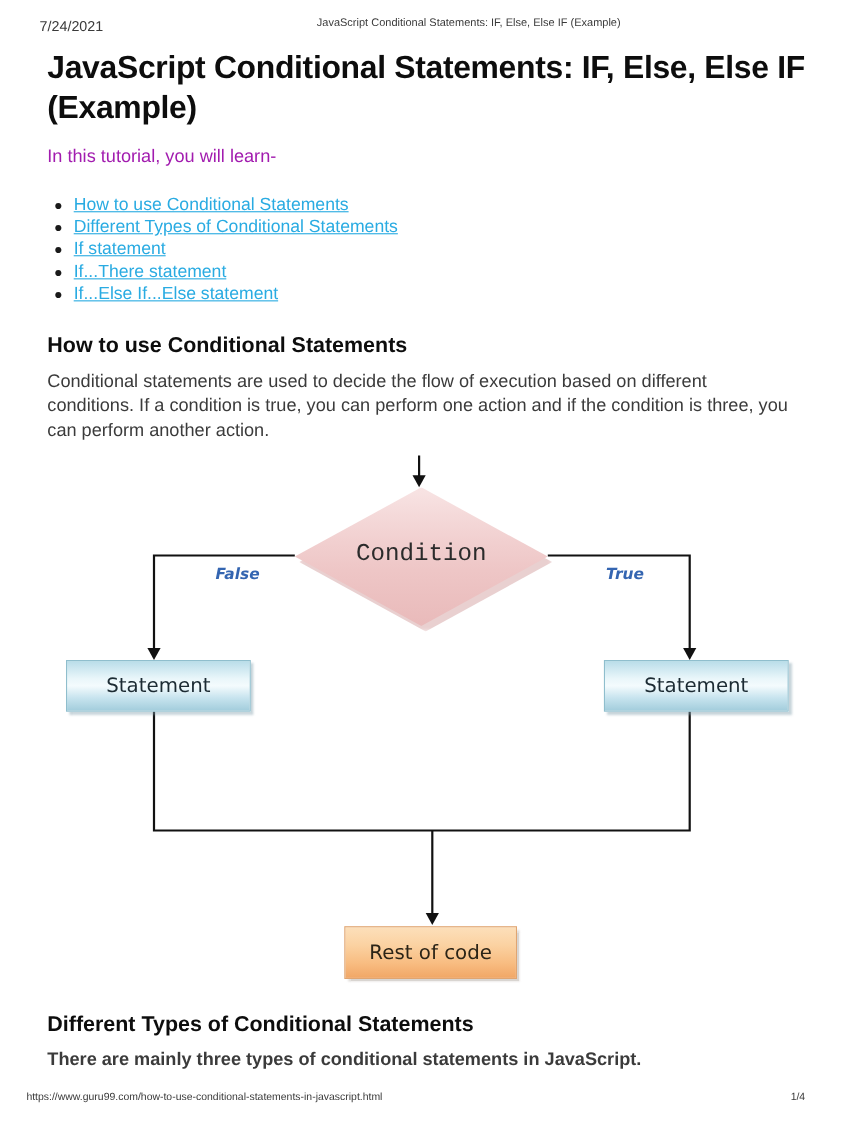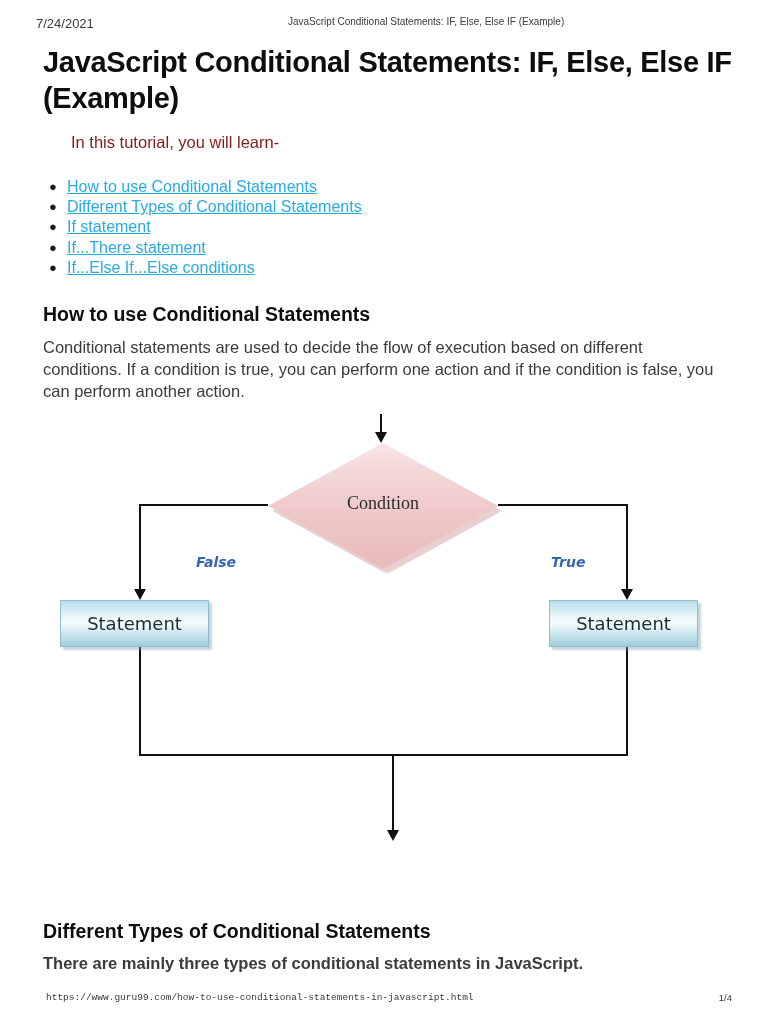--- a/index.html
+++ b/index.html
@@ -14,36 +14,36 @@
   
   .print-header-date {
     position:absolute; top:16px; left:36px;
     font-size:13px; color:#3a3a3a;
   }
   .print-header-title {
     position:absolute; top:16px; left:288px;
     font-size:10px; color:#3a3a3a;
   }
   .print-footer-url {
-    position:absolute; top:992px; left:46px;
-    font-size:9.5px; color:#3a3a3a;font-family:Liberation Mono, monospace;
+    position:absolute; top:992px; left:24px;
+    font-size:9.5px; color:#3a3a3a;
   }
   .print-footer-page {
     position:absolute; top:992px; right:36px;
     font-size:9.5px; color:#3a3a3a;margin-left:17px;
   }
   
   .article-title {
     position:absolute; top:44px; left:43px; width:690px;
     font-size:29px; line-height:36px; font-weight:bold;
     color:#0d0d0d; letter-spacing:-0.3px;
   }
   .intro-line {
     position:absolute; top:133px; left:43px;
-    font-size:16.5px; color:#7f1d1d;margin-left:28px;
+    font-size:16.5px; color:#a21caf;
   }
   .toc-list {
     position:absolute; top:177px; left:47px;
     list-style:none;
   }
   .toc-list li {
     position:relative; line-height:20.2px; padding-left:20px;
     font-size:16px;
   }
   .toc-list li .bullet {
@@ -75,73 +75,72 @@
     background:#d8a9a9; opacity:.55; filter:blur(2px);
     clip-path:polygon(50% 0, 100% 50%, 50% 100%, 0 50%);
   }
   .diamond {
     position:absolute; left:268px; top:33px; width:230px; height:126px;
     background:linear-gradient(180deg,#f8e4e4 0%, #f1cfcf 40%, #eec6c6 60%, #e9baba 100%);
     clip-path:polygon(50% 0, 100% 50%, 50% 100%, 0 50%);
     display:flex; align-items:center; justify-content:center;
   }
   .diamond span {
-    font-size:18px; color:#2b2b2b; margin-bottom:6px;
-    font-family:Liberation Serif, serif;
+    font-size:22px; color:#2b2b2b; margin-bottom:6px;
+    font-family:Liberation Mono, monospace;
   }
   .flow-box {
     position:absolute;
     display:flex; align-items:center; justify-content:center;
     font-size:18px; color:#1c2b33;
     font-family:"DejaVu Sans", sans-serif;
   }
   .statement-box {
-    width:149px; height:47px; top:190px;
+    width:168px; height:47px; top:190px;
     background:linear-gradient(180deg,#b9dde9 0%, #e9f6fa 35%, #f4fbfd 50%, #c6e3ee 75%, #a3cddc 100%);
     border:1px solid #8fbecd;
     box-shadow:3px 3px 2px rgba(130,160,172,0.45);
   }
   .statement-left  { left:60px; }
   .statement-right { left:549px; }
   .rest-box {
     left:313px; top:432px; width:157px; height:48px;
     background:linear-gradient(180deg,#fcdfba 0%, #fbd2a2 35%, #f8bd82 70%, #f1a766 100%);
     border:1px solid #e0a571;
     box-shadow:3px 3px 2px rgba(160,150,140,0.4);
     color:#2b2417;
   }
   .branch-label {
     position:absolute; top:104px;
     font-size:14px; font-weight:bold; font-style:italic;
     color:#3465b1;
     font-family:"DejaVu Sans", sans-serif;
-    margin-top:40px;
   }
   .false-label { left:196px; }
   .true-label  { left:551px; }
 </style>
 </head>
 <body>
 
 <div class="print-header-date">7/24/2021</div>
 <div class="print-header-title">JavaScript Conditional Statements: IF, Else, Else IF (Example)</div>
 
 <h1 class="article-title">JavaScript Conditional Statements: IF, Else, Else IF (Example)</h1>
 <p class="intro-line">In this tutorial, you will learn-</p>
 
 <ul class="toc-list">
   <li><span class="bullet">●</span><a>How to use Conditional Statements</a></li>
   <li><span class="bullet">●</span><a>Different Types of Conditional Statements</a></li>
   <li><span class="bullet">●</span><a>If statement</a></li>
   <li><span class="bullet">●</span><a>If...There statement</a></li>
-  <li><span class="bullet">●</span><a>If...Else If...Else conditions</a></li>
+  <li><span class="bullet">●</span><a>If...Else If...Else statement</a></li>
 </ul>
 
 <h2 class="section-heading heading-1">How to use Conditional Statements</h2>
-<p class="section-body body-1">Conditional statements are used to decide the flow of execution based on different conditions. If a condition is true, you can perform one action and if the condition is false, you can perform another action.</p>
+<p class="section-body body-1">Conditional statements are used to decide the flow of execution based on different conditions. If a condition is true, you can perform one action and if the condition is three, you can perform another action.</p>
 
 <div class="flowchart">
   <svg class="connectors" width="768" height="500" viewBox="0 0 768 500">
     <g stroke="#111111" stroke-width="2" fill="none">
 
       <path d="M381 4 V23"></path>
 
       <path d="M268 95 H140 V180"></path>
 
       <path d="M498 95 H627 V180"></path>
@@ -161,19 +160,20 @@
   <div class="diamond-shadow"></div>
   <div class="diamond">
     <span>Condition</span>
   </div>
 
   <span class="branch-label false-label">False</span>
   <span class="branch-label true-label">True</span>
 
   <div class="flow-box statement-box statement-left">Statement</div>
   <div class="flow-box statement-box statement-right">Statement</div>
+  <div class="flow-box rest-box">Rest of code</div>
 </div>
 
 <h2 class="section-heading heading-2">Different Types of Conditional Statements</h2>
 <p class="section-body body-2">There are mainly three types of conditional statements in JavaScript.</p>
 
 <div class="print-footer-url">https://www.guru99.com/how-to-use-conditional-statements-in-javascript.html</div>
 <div class="print-footer-page">1/4</div>
 
 </body></html>

